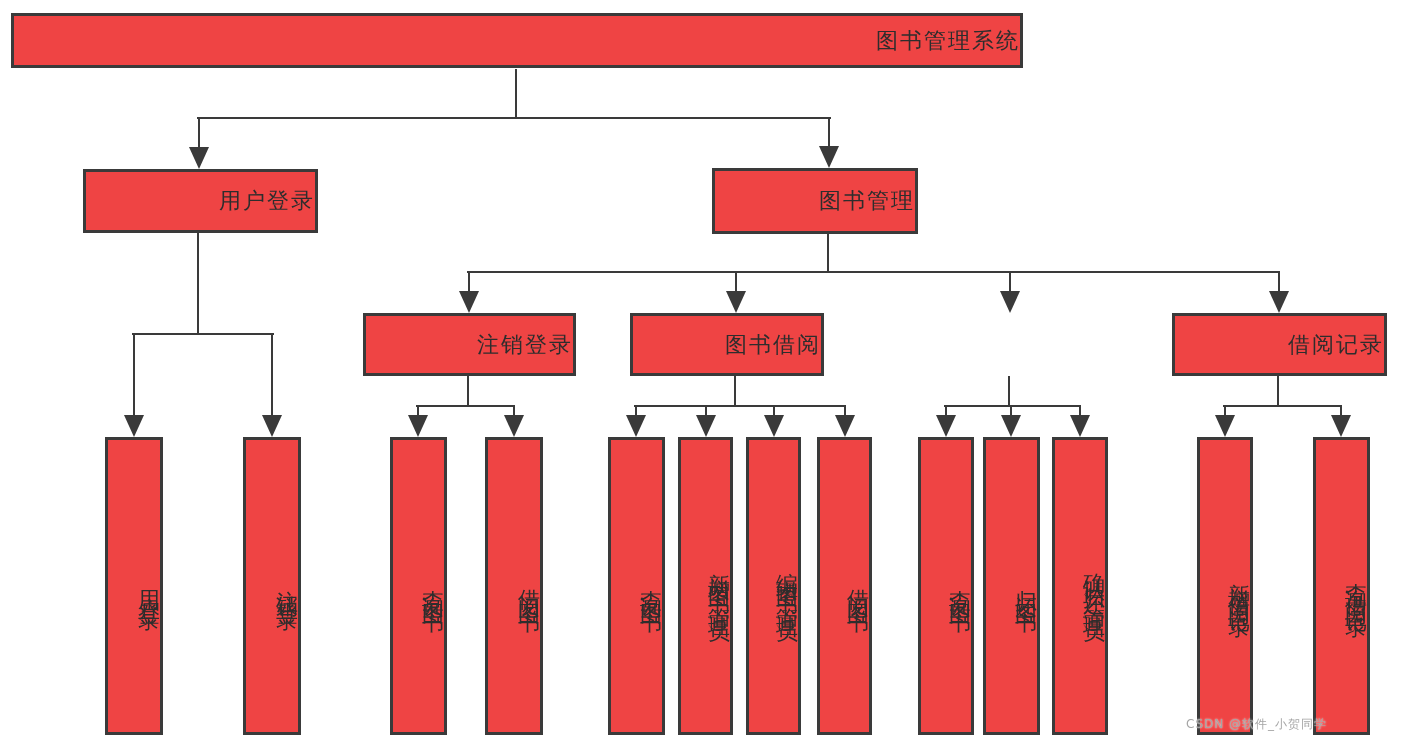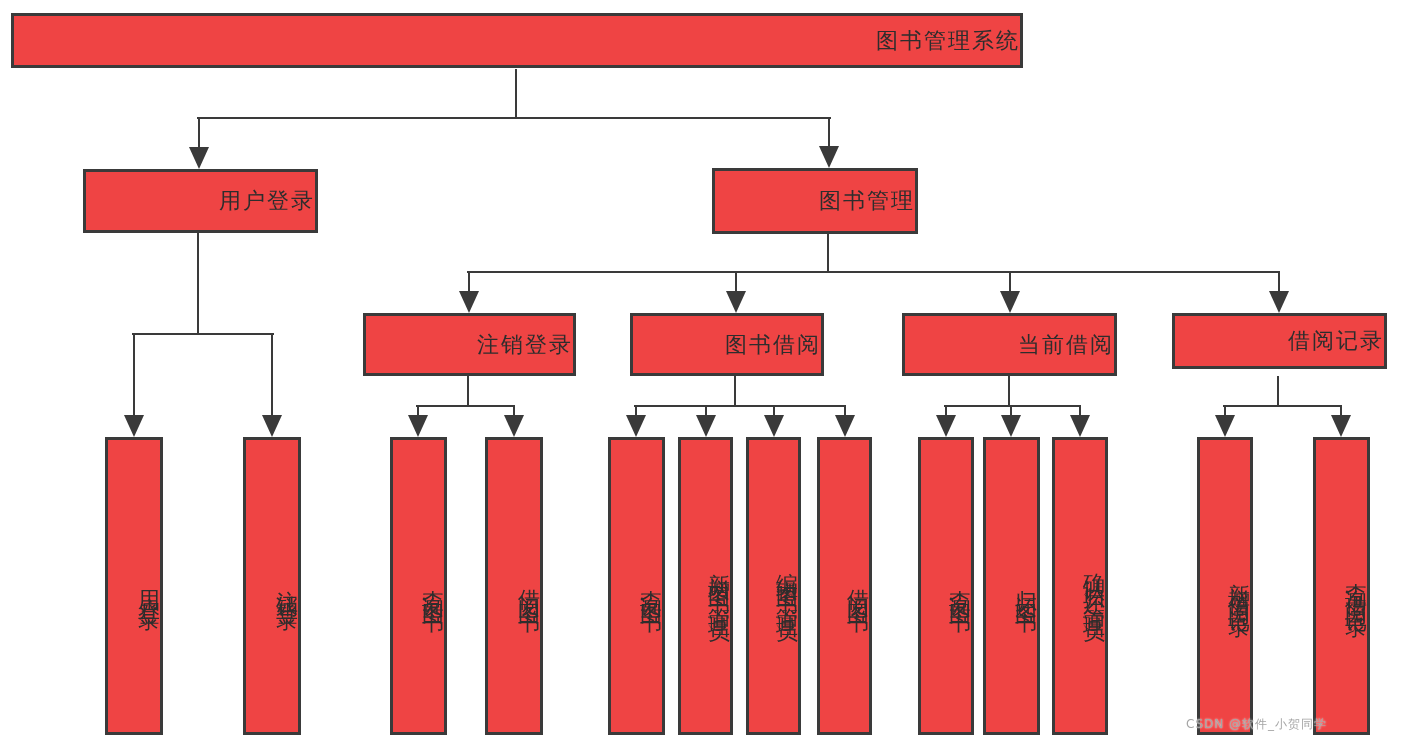--- a/index.html
+++ b/index.html
@@ -43,24 +43,21 @@
   <div class="box" style="left:712px;top:168px;width:206px;height:66px">
     <span>图书管理</span>
   </div>
 
   <div class="box" style="left:363px;top:313px;width:213px;height:63px">
     <span>注销登录</span>
   </div>
   <div class="box" style="left:630px;top:313px;width:194px;height:63px">
     <span>图书借阅</span>
   </div>
-  <div class="box" style="left:902px;top:313px;width:215px;height:63px">
-    <span>当前借阅</span>
-  </div>
-  <div class="box" style="left:1172px;top:313px;width:215px;height:56px">
+  <div class="box" style="left:1172px;top:313px;width:215px;height:63px">
     <span>借阅记录</span>
   </div>
 
   <div class="box leaf" style="left:105px;top:437px;width:58px;height:298px">
     <span class="vtext">用户登录</span>
   </div>
   <div class="box leaf" style="left:243px;top:437px;width:58px;height:298px">
     <span class="vtext">注销登录</span>
   </div>
 

